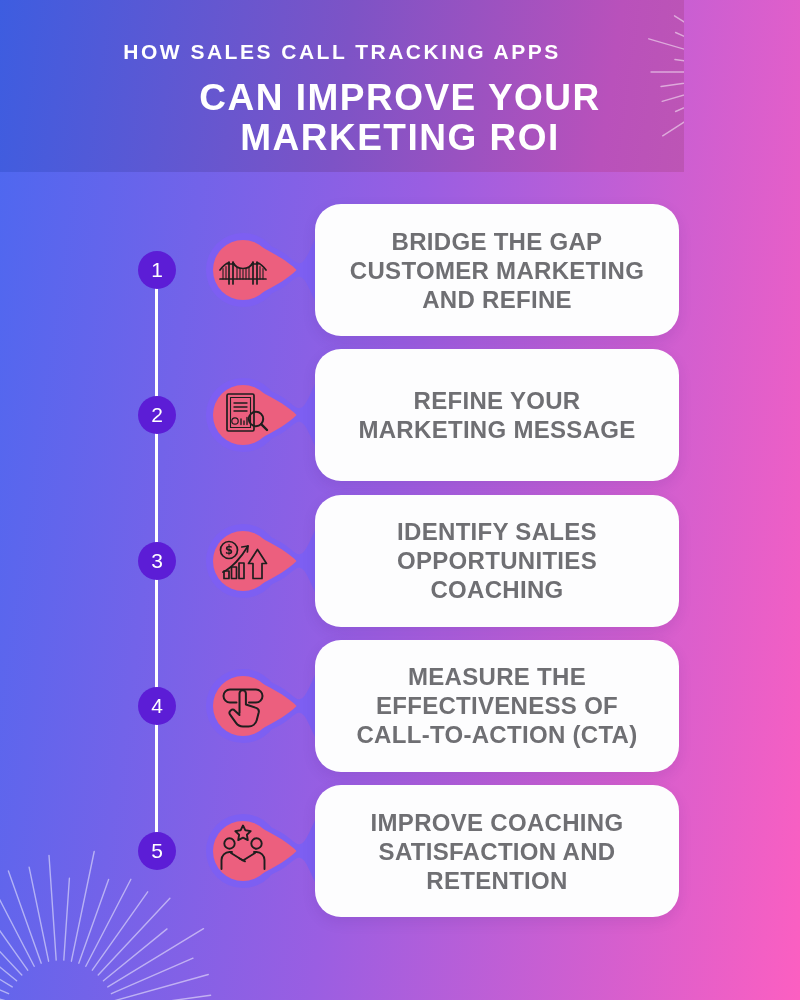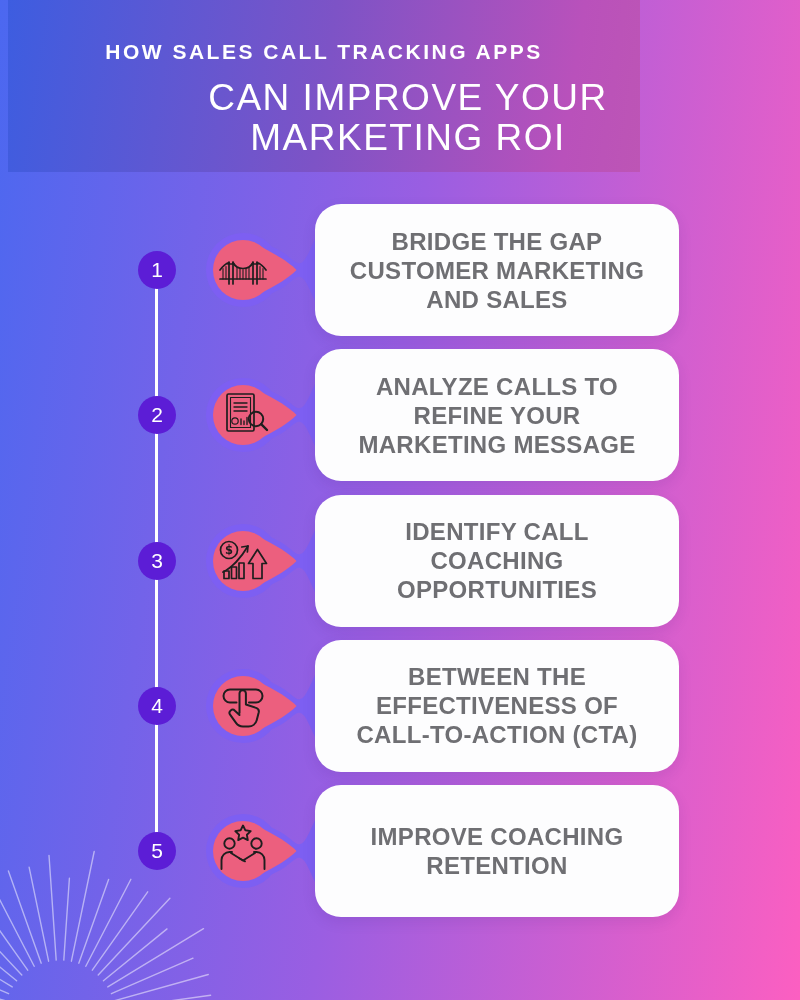--- a/index.html
+++ b/index.html
@@ -2,34 +2,34 @@
 <html><head>
 <meta charset="utf-8">
 <style>
   * { margin:0; padding:0; box-sizing:border-box; }
   html,body { font-family:"Liberation Sans", sans-serif; }
   #page {
     position:relative; width:800px; height:1000px; overflow:hidden;
     background:linear-gradient(98deg, var(--bg-blue,#4b68f0) 0%, var(--bg-purple,#9a5ee2) 48%, var(--bg-pink,#fc5fc1) 100%);
   }
   #header {
-    position:absolute; left:8px; top:0; width:632px; height:172px; overflow:hidden;
+    position:absolute; left:0; top:0; width:684px; height:172px; overflow:hidden;
     background:linear-gradient(98deg, #3d5de0 0%, #7d53c6 50%, #b951bb 88%, #bd55b5 100%);
     z-index:2;
   }
   .burst { position:absolute; left:0; top:0; pointer-events:none; }
   #header-burst { width:800px; height:172px; }
   #footer-burst { width:800px; height:1000px; z-index:1; }
   .subtitle {
     position:absolute; left:0; top:40px; width:100%;
     text-align:center; color:#ffffff; font-size:21px; font-weight:700; letter-spacing:2.5px;
   }
   .title {
     position:absolute; left:180px; top:78px; width:440px;
-    text-align:center; color:#ffffff; font-size:37px; font-weight:400; letter-spacing:1.5px; line-height:40px;
+    text-align:center; color:#ffffff; font-size:37px; font-weight:700; letter-spacing:1.5px; line-height:40px;
   }
   #timeline {
     position:absolute; left:155px; top:270px; width:3px; height:582px;
     background:#ffffff; z-index:2;
   }
   #steps { position:absolute; left:0; top:0; width:800px; height:1000px; z-index:3; }
   .step-row { position:absolute; left:0; width:800px; height:132px; }
   .num-badge {
     position:absolute; left:138px; top:47px; width:38px; height:38px; border-radius:50%;
     background:var(--accent-purple,#5c1dd6); color:#ffffff;
@@ -207,88 +207,88 @@
     <svg class="icon-wrap" viewBox="0 0 130 90">
       <circle cx="45" cy="45" r="37" fill="#7d5ff2"></circle>
       <path d="M72,21 C90,28 93,35.5 99.5,38 C106,40.5 110,29 117,14 L117,76 C110,61 106,49.5 99.5,52 C93,54.5 90,62 72,69 Z" fill="#7d5ff2"></path>
       <circle cx="45" cy="45" r="30" fill="#ec5f7e"></circle>
       <path d="M60,20.5 C78,29 92,38 98.5,45 C92,52 78,61 60,69.5 Z" fill="#ec5f7e"></path>
       <use class="icon-use" href="#sym-bridge"></use>
     </svg>
     <div class="card">
     <div class="card-line">BRIDGE THE GAP</div>
           <div class="card-line">CUSTOMER MARKETING</div>
-          <div class="card-line">AND SALES</div>
+          <div class="card-line">AND REFINE</div>
         </div>
   </div>
 
   <div class="step-row" style="top: 349.25px;">
     <div class="num-badge">
       <span class="num">2</span>
     </div>
     <svg class="icon-wrap" viewBox="0 0 130 90">
       <circle cx="45" cy="45" r="37" fill="#7d5ff2"></circle>
       <path d="M72,21 C90,28 93,35.5 99.5,38 C106,40.5 110,29 117,14 L117,76 C110,61 106,49.5 99.5,52 C93,54.5 90,62 72,69 Z" fill="#7d5ff2"></path>
       <circle cx="45" cy="45" r="30" fill="#ec5f7e"></circle>
       <path d="M60,20.5 C78,29 92,38 98.5,45 C92,52 78,61 60,69.5 Z" fill="#ec5f7e"></path>
       <use class="icon-use" href="#sym-call-analysis"></use>
     </svg>
     <div class="card">
-    <div class="card-line">ANALYZE CALLS TO</div>
           <div class="card-line">REFINE YOUR</div>
           <div class="card-line">MARKETING MESSAGE</div>
         </div>
   </div>
 
   <div class="step-row" style="top: 494.5px;">
     <div class="num-badge">
       <span class="num">3</span>
     </div>
     <svg class="icon-wrap" viewBox="0 0 130 90">
       <circle cx="45" cy="45" r="37" fill="#7d5ff2"></circle>
       <path d="M72,21 C90,28 93,35.5 99.5,38 C106,40.5 110,29 117,14 L117,76 C110,61 106,49.5 99.5,52 C93,54.5 90,62 72,69 Z" fill="#7d5ff2"></path>
       <circle cx="45" cy="45" r="30" fill="#ec5f7e"></circle>
       <path d="M60,20.5 C78,29 92,38 98.5,45 C92,52 78,61 60,69.5 Z" fill="#ec5f7e"></path>
       <use class="icon-use" href="#sym-sales-growth"></use>
     </svg>
     <div class="card">
-    <div class="card-line">IDENTIFY CALL</div>
+    <div class="card-line">IDENTIFY SALES</div>
+          <div class="card-line">OPPORTUNITIES</div>
           <div class="card-line">COACHING</div>
-          <div class="card-line">OPPORTUNITIES</div>
         </div>
   </div>
 
   <div class="step-row" style="top: 639.75px;">
     <div class="num-badge">
       <span class="num">4</span>
     </div>
     <svg class="icon-wrap" viewBox="0 0 130 90">
       <circle cx="45" cy="45" r="37" fill="#7d5ff2"></circle>
       <path d="M72,21 C90,28 93,35.5 99.5,38 C106,40.5 110,29 117,14 L117,76 C110,61 106,49.5 99.5,52 C93,54.5 90,62 72,69 Z" fill="#7d5ff2"></path>
       <circle cx="45" cy="45" r="30" fill="#ec5f7e"></circle>
       <path d="M60,20.5 C78,29 92,38 98.5,45 C92,52 78,61 60,69.5 Z" fill="#ec5f7e"></path>
       <use class="icon-use" href="#sym-cta-press"></use>
     </svg>
     <div class="card">
-    <div class="card-line">BETWEEN THE</div>
+    <div class="card-line">MEASURE THE</div>
           <div class="card-line">EFFECTIVENESS OF</div>
           <div class="card-line">CALL-TO-ACTION (CTA)</div>
         </div>
   </div>
 
   <div class="step-row" style="top: 785px;">
     <div class="num-badge">
       <span class="num">5</span>
     </div>
     <svg class="icon-wrap" viewBox="0 0 130 90">
       <circle cx="45" cy="45" r="37" fill="#7d5ff2"></circle>
       <path d="M72,21 C90,28 93,35.5 99.5,38 C106,40.5 110,29 117,14 L117,76 C110,61 106,49.5 99.5,52 C93,54.5 90,62 72,69 Z" fill="#7d5ff2"></path>
       <circle cx="45" cy="45" r="30" fill="#ec5f7e"></circle>
       <path d="M60,20.5 C78,29 92,38 98.5,45 C92,52 78,61 60,69.5 Z" fill="#ec5f7e"></path>
       <use class="icon-use" href="#sym-handshake"></use>
     </svg>
     <div class="card">
     <div class="card-line">IMPROVE COACHING</div>
+          <div class="card-line">SATISFACTION AND</div>
           <div class="card-line">RETENTION</div>
         </div>
   </div>
 </div>
 </div>
 
 </body></html>

